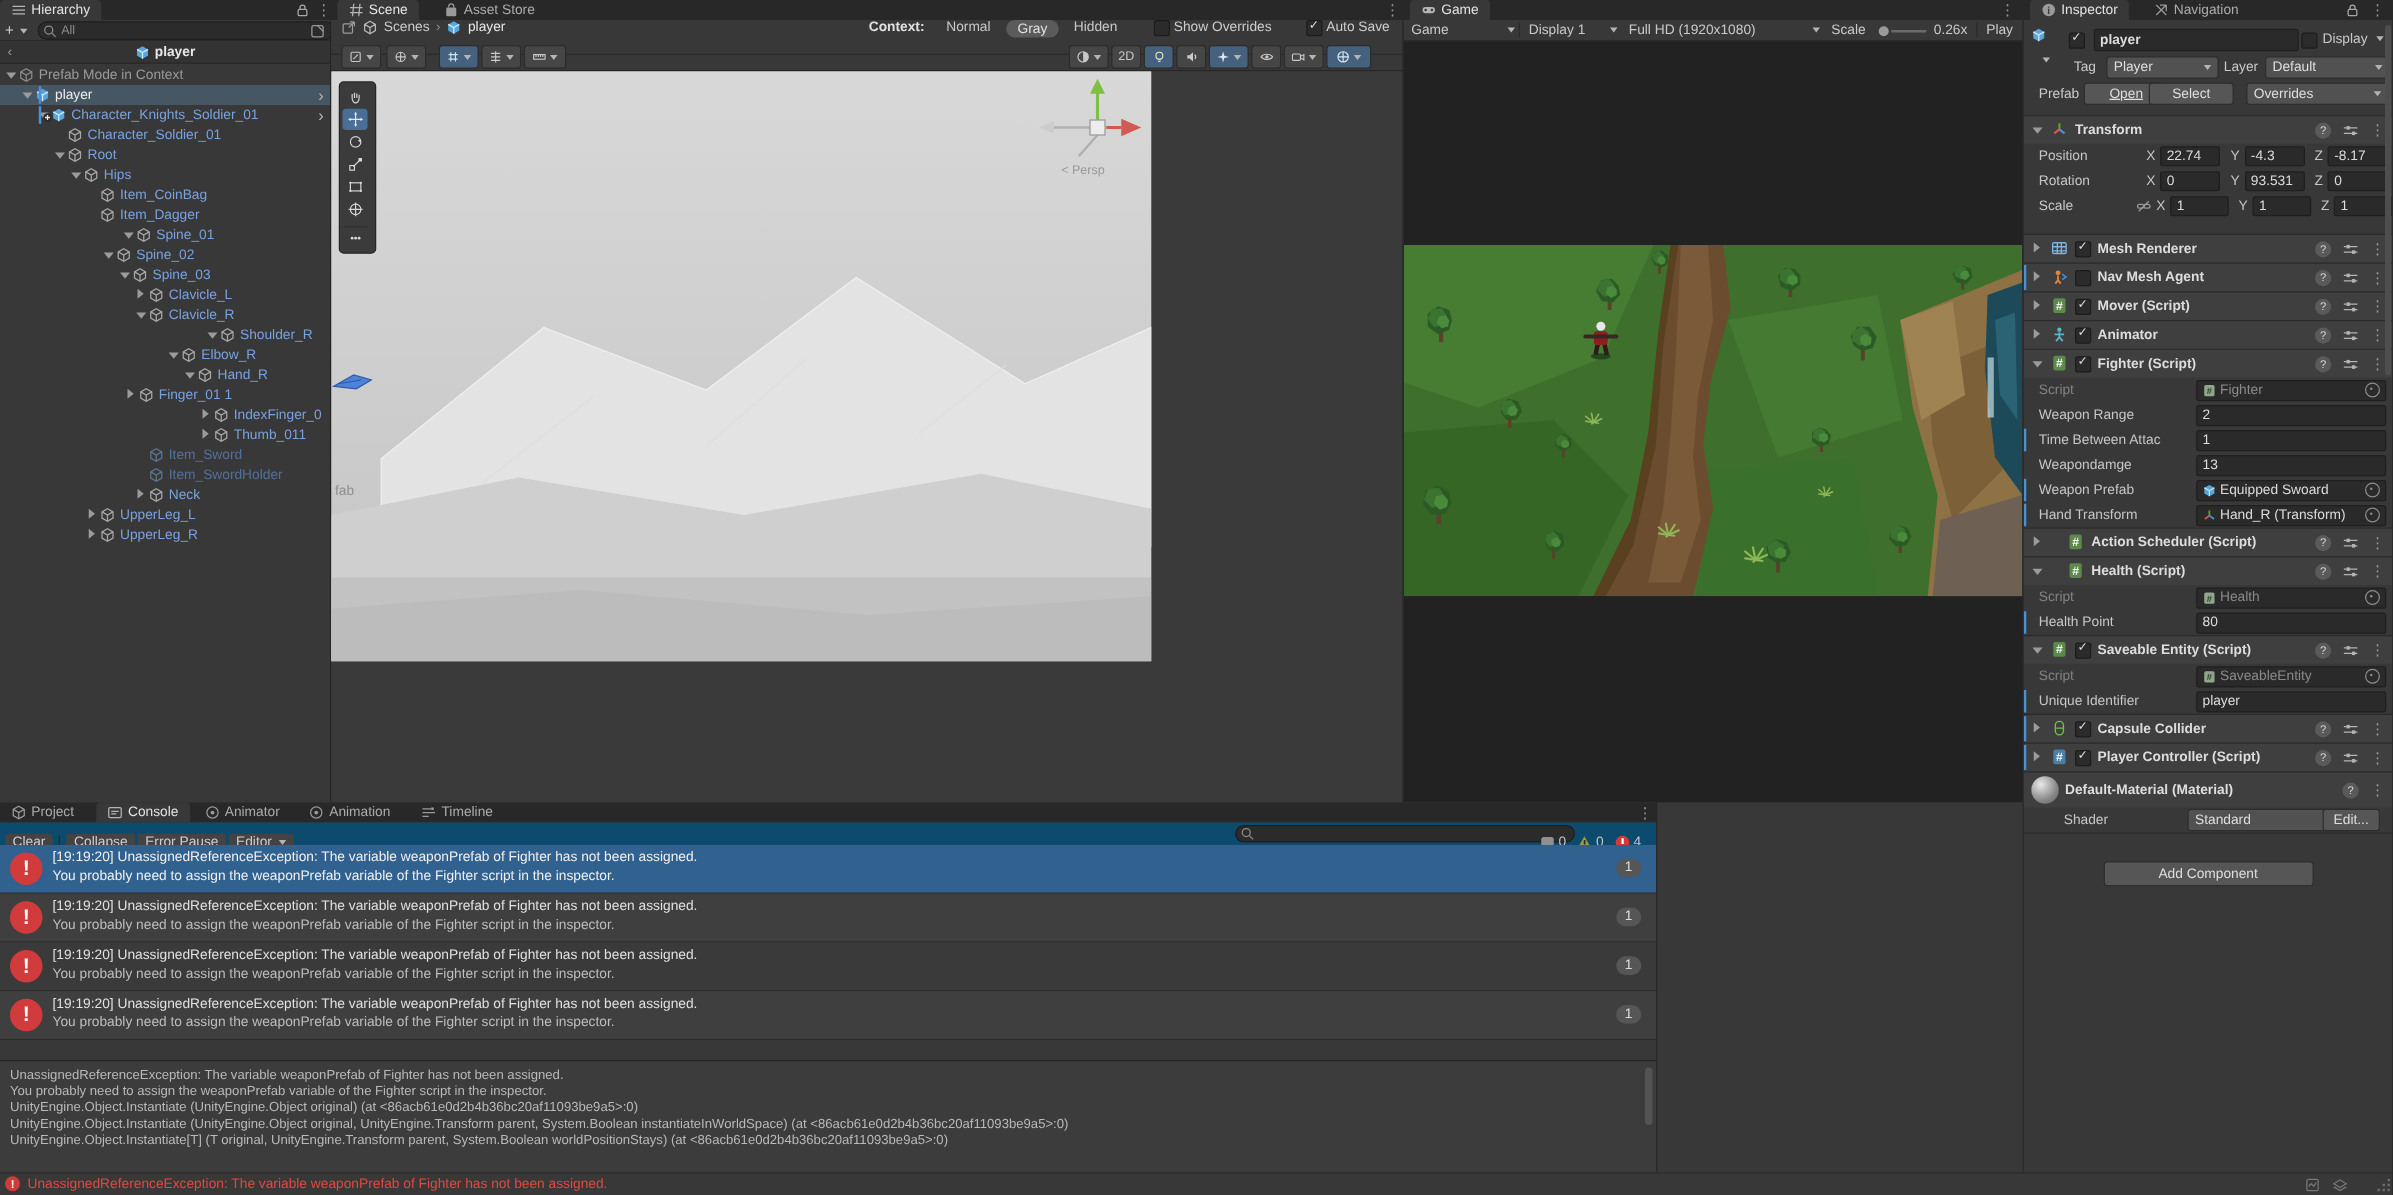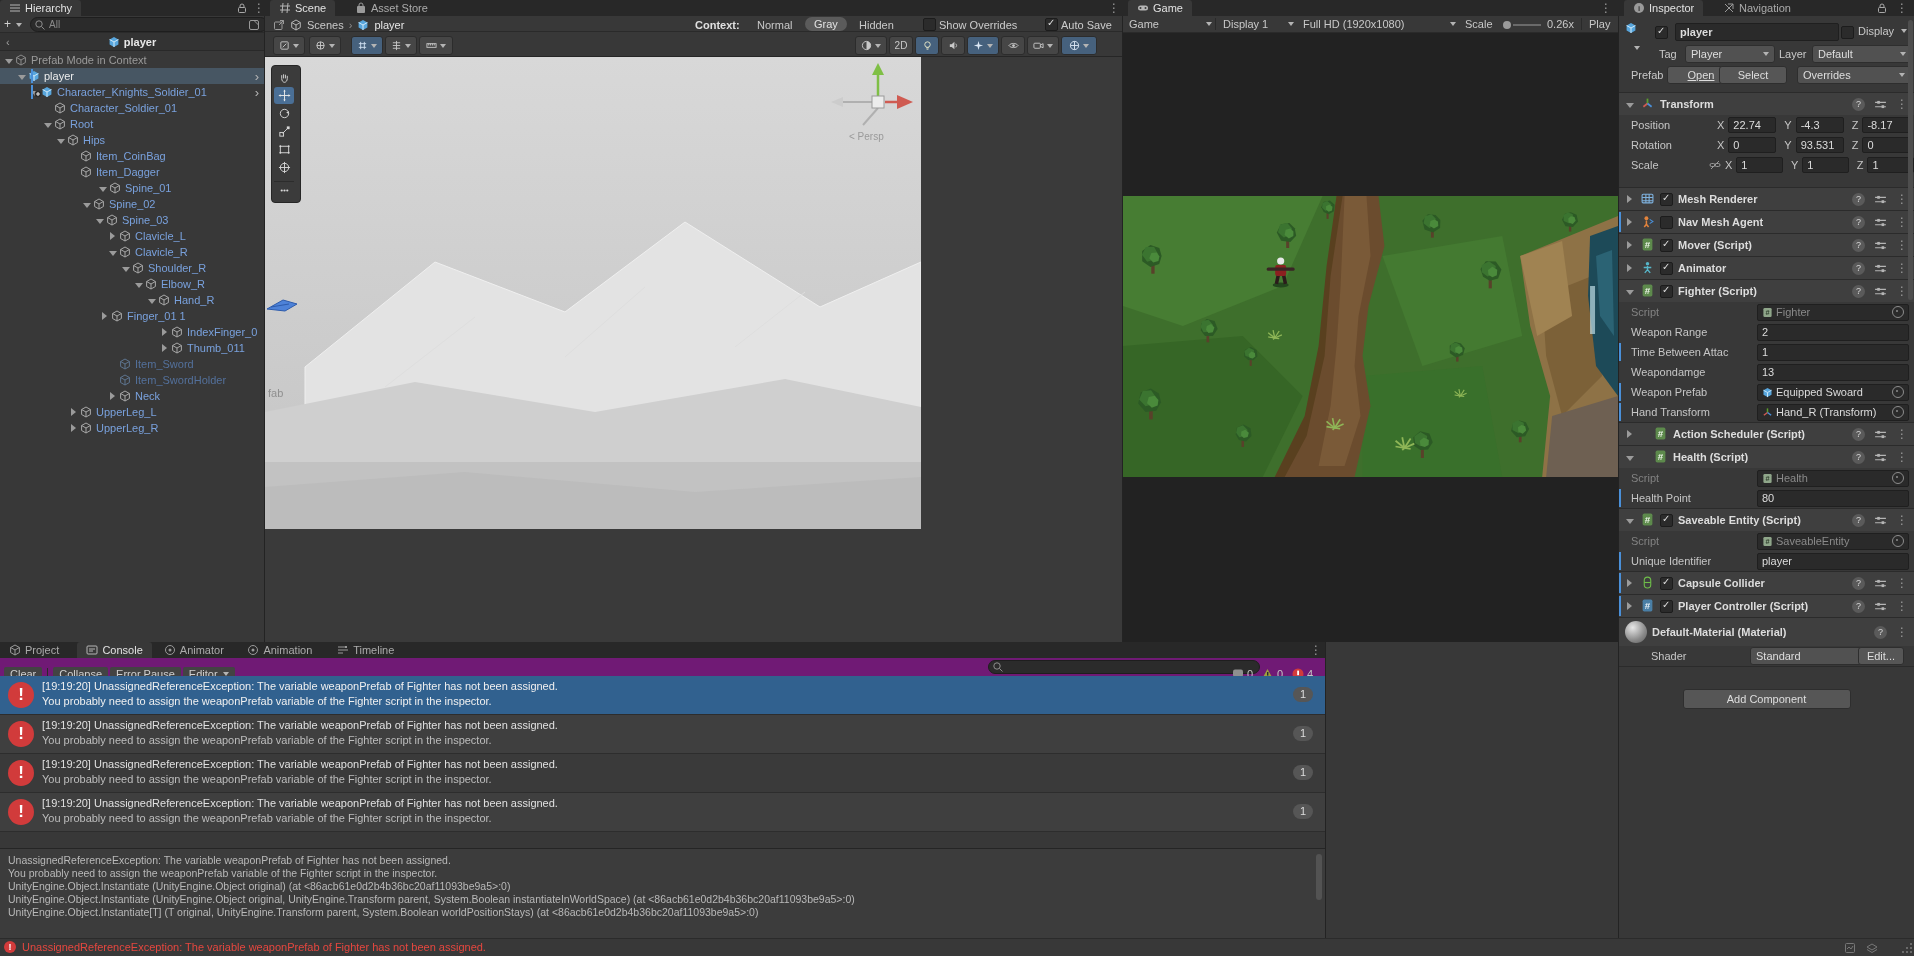--- a/index.html
+++ b/index.html
@@ -45,22 +45,22 @@
         border-right:4px solid transparent;border-top:5px solid #9b9b9b;margin-left:1px;}
   .arr.closed::before{content:"";display:inline-block;width:0;height:0;border-top:4px solid transparent;
         border-bottom:4px solid transparent;border-left:5px solid #9b9b9b;margin-left:2px;}
   .ticon{display:inline-flex;width:13px;flex:0 0 13px;}
   .ticon svg{width:12px;height:12px;}
   .tlabel{margin-left:3px;}
   .tlabel.blue{color:#79a1dd;} .tlabel.white{color:#ececec;} .tlabel.gray{color:#9a9a9a;} .tlabel.faded{color:#53709b;}
   .chev{margin-left:auto;padding-right:5px;color:#b5b5b5;font-size:13px;}
   
   #scene{position:absolute;left:265px;top:16px;width:857px;height:626px;background:#383838;}
-  #scenecrumb{position:absolute;left:0;top:0;width:857px;height:16px;border-bottom:1px solid #2a2a2a;
-              display:flex;align-items:flex-end;gap:5px;padding-left:8px;box-sizing:border-box;}
+  #scenecrumb{position:absolute;left:0;top:0;width:857px;height:28px;border-bottom:1px solid #2a2a2a;
+              display:flex;align-items:flex-start;gap:5px;padding-left:8px;box-sizing:border-box;}
   #scenetools{position:absolute;left:0;top:17px;width:857px;height:23px;border-bottom:1px solid #262626;}
   .tbtn{position:absolute;top:3px;height:17px;background:#464646;border:1px solid #2c2c2c;border-radius:3px;
         display:flex;align-items:center;justify-content:center;gap:2px;color:#c8c8c8;font-size:10px;}
   .tbtn.blue{background:#46617d;}
   .tbtn svg{width:11px;height:11px;}
   #sceneview{position:absolute;left:0;top:41px;width:857px;height:585px;background:#3a3a3a;overflow:hidden;}
   #scenerender{position:absolute;left:0;top:0;width:656px;height:472px;background:#cdcdcd;}
   #toolpalette{position:absolute;left:6px;top:8px;width:24px;background:#3b3b3b;border:1px solid #262626;
                border-radius:4px;padding:2px;}
   .ptool{width:20px;height:17px;border-radius:3px;display:flex;align-items:center;justify-content:center;margin:1px 0;}
@@ -92,21 +92,21 @@
   .cfield.dim{color:#8a8a8a;}
   .cfield .pick{margin-left:auto;width:10px;height:10px;border:1px solid #8c8c8c;border-radius:50%;
                 position:relative;flex:0 0 10px;}
   .cfield .pick::after{content:"";position:absolute;left:3px;top:3px;width:2px;height:2px;background:#8c8c8c;border-radius:50%;}
   .bluebar{position:absolute;left:0;top:1px;bottom:1px;width:2px;background:#4a90d9;}
   .help{width:13px;height:13px;border-radius:50%;background:#5a5a5a;color:#d8d8d8;font-size:9px;
         display:inline-flex;align-items:center;justify-content:center;}
   
   #console{position:absolute;left:0;top:642px;width:1325px;height:296px;background:#383838;}
   #ctabs{position:absolute;left:0;top:0;width:1325px;height:16px;background:#282828;}
-  #ctoolbar{position:absolute;left:0;top:16px;width:1325px;height:32px;background:#701a75;border-bottom:1px solid #262626;
+  #ctoolbar{position:absolute;left:0;top:16px;width:1325px;height:32px;background:#0c4a6e;border-bottom:1px solid #262626;
             display:flex;align-items:center;gap:2px;padding-left:4px;box-sizing:border-box;}
   .flatbtn{height:14px;display:inline-flex;align-items:center;padding:0 6px;color:#cfcfcf;border-radius:2px;background:#434343;}
   #csearch{position:absolute;left:988px;top:2px;width:250px;height:12px;background:#2b2b2b;border:1px solid #1e1e1e;
            border-radius:8px;color:#ccc;padding:0 4px 0 16px;font-size:10px;outline:none;}
   .badge{display:inline-flex;align-items:center;gap:3px;color:#c5c5c5;}
   #clist{position:absolute;left:0;top:34px;width:1325px;height:172px;background:#383838;overflow:hidden;}
   .centry{position:relative;height:38px;background:#3a3a3a;border-bottom:1px solid #2d2d2d;}
   .centry.alt{background:#3f3f3f;}
   .centry.sel{background:#31618f;}
   .eicon{position:absolute;left:8px;top:6px;width:26px;height:26px;border-radius:50%;background:#d13b3b;
@@ -366,21 +366,21 @@
         <div class="hrow" style="padding-left: 108px;">
           <span class="arr open"></span>
           <span class="ticon">
             <svg viewBox="0 0 12 12">
               <path d="M6 1 10.4 3.5V8.5L6 11 1.6 8.5V3.5Z" fill="none" stroke="#a8a8a8"></path>
               <path d="M1.6 3.5 6 6l4.4-2.5M6 6v5" fill="none" stroke="#a8a8a8"></path>
             </svg>
           </span>
           <span class="tlabel blue">Clavicle_R</span>
         </div>
-        <div class="hrow" style="padding-left: 121px;">
+        <div class="hrow" style="padding-left: 121px; margin-left: 44px;">
           <span class="arr open"></span>
           <span class="ticon">
             <svg viewBox="0 0 12 12">
               <path d="M6 1 10.4 3.5V8.5L6 11 1.6 8.5V3.5Z" fill="none" stroke="#a8a8a8"></path>
               <path d="M1.6 3.5 6 6l4.4-2.5M6 6v5" fill="none" stroke="#a8a8a8"></path>
             </svg>
           </span>
           <span class="tlabel blue">Shoulder_R</span>
         </div>
         <div class="hrow" style="padding-left: 134px;">

